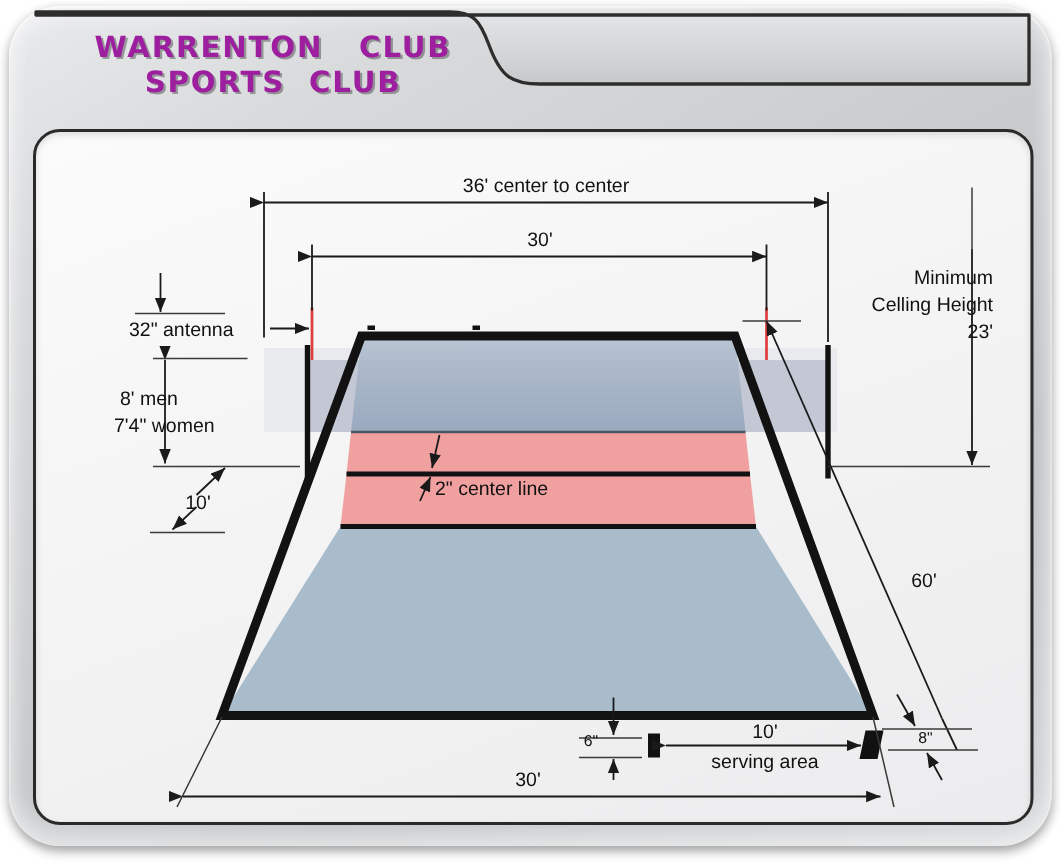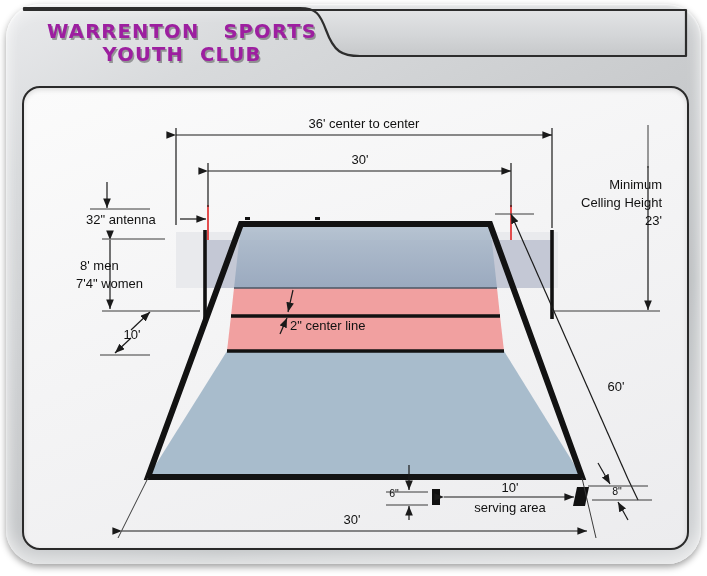--- a/index.html
+++ b/index.html
@@ -65,22 +65,22 @@
       <stop offset="100%" stop-color="#c6c8ca"></stop>
     </linearGradient>
   </defs>
   <path d="M 24 8 L 300 8 C 316 8 320 14 326 30 C 334 52 342 56 360 56 L 686 56
            L 686 10 L 24 10 Z" fill="url(#gband)" stroke="#2d2d2d" stroke-width="2.2" stroke-linejoin="round"></path>
 </svg>
 
 <div id="panel"></div>
 
 <div id="club-title">
-  <div>WARRENTON   SPORTS</div>
-  <div>YOUTH  CLUB</div>
+  <div>WARRENTON   CLUB</div>
+  <div>SPORTS  CLUB</div>
 </div>
 
 <div id="brand">
 </div>
 
 <svg id="diagram" viewBox="0 0 707 576" xmlns="http://www.w3.org/2000/svg">
   <defs>
     <marker id="ah" markerWidth="9" markerHeight="9" refX="8" refY="3.2" orient="auto" markerUnits="strokeWidth">
       <path d="M0,0 L8,3.2 L0,6.4 z" fill="#1a1a1a"></path>
     </marker>

